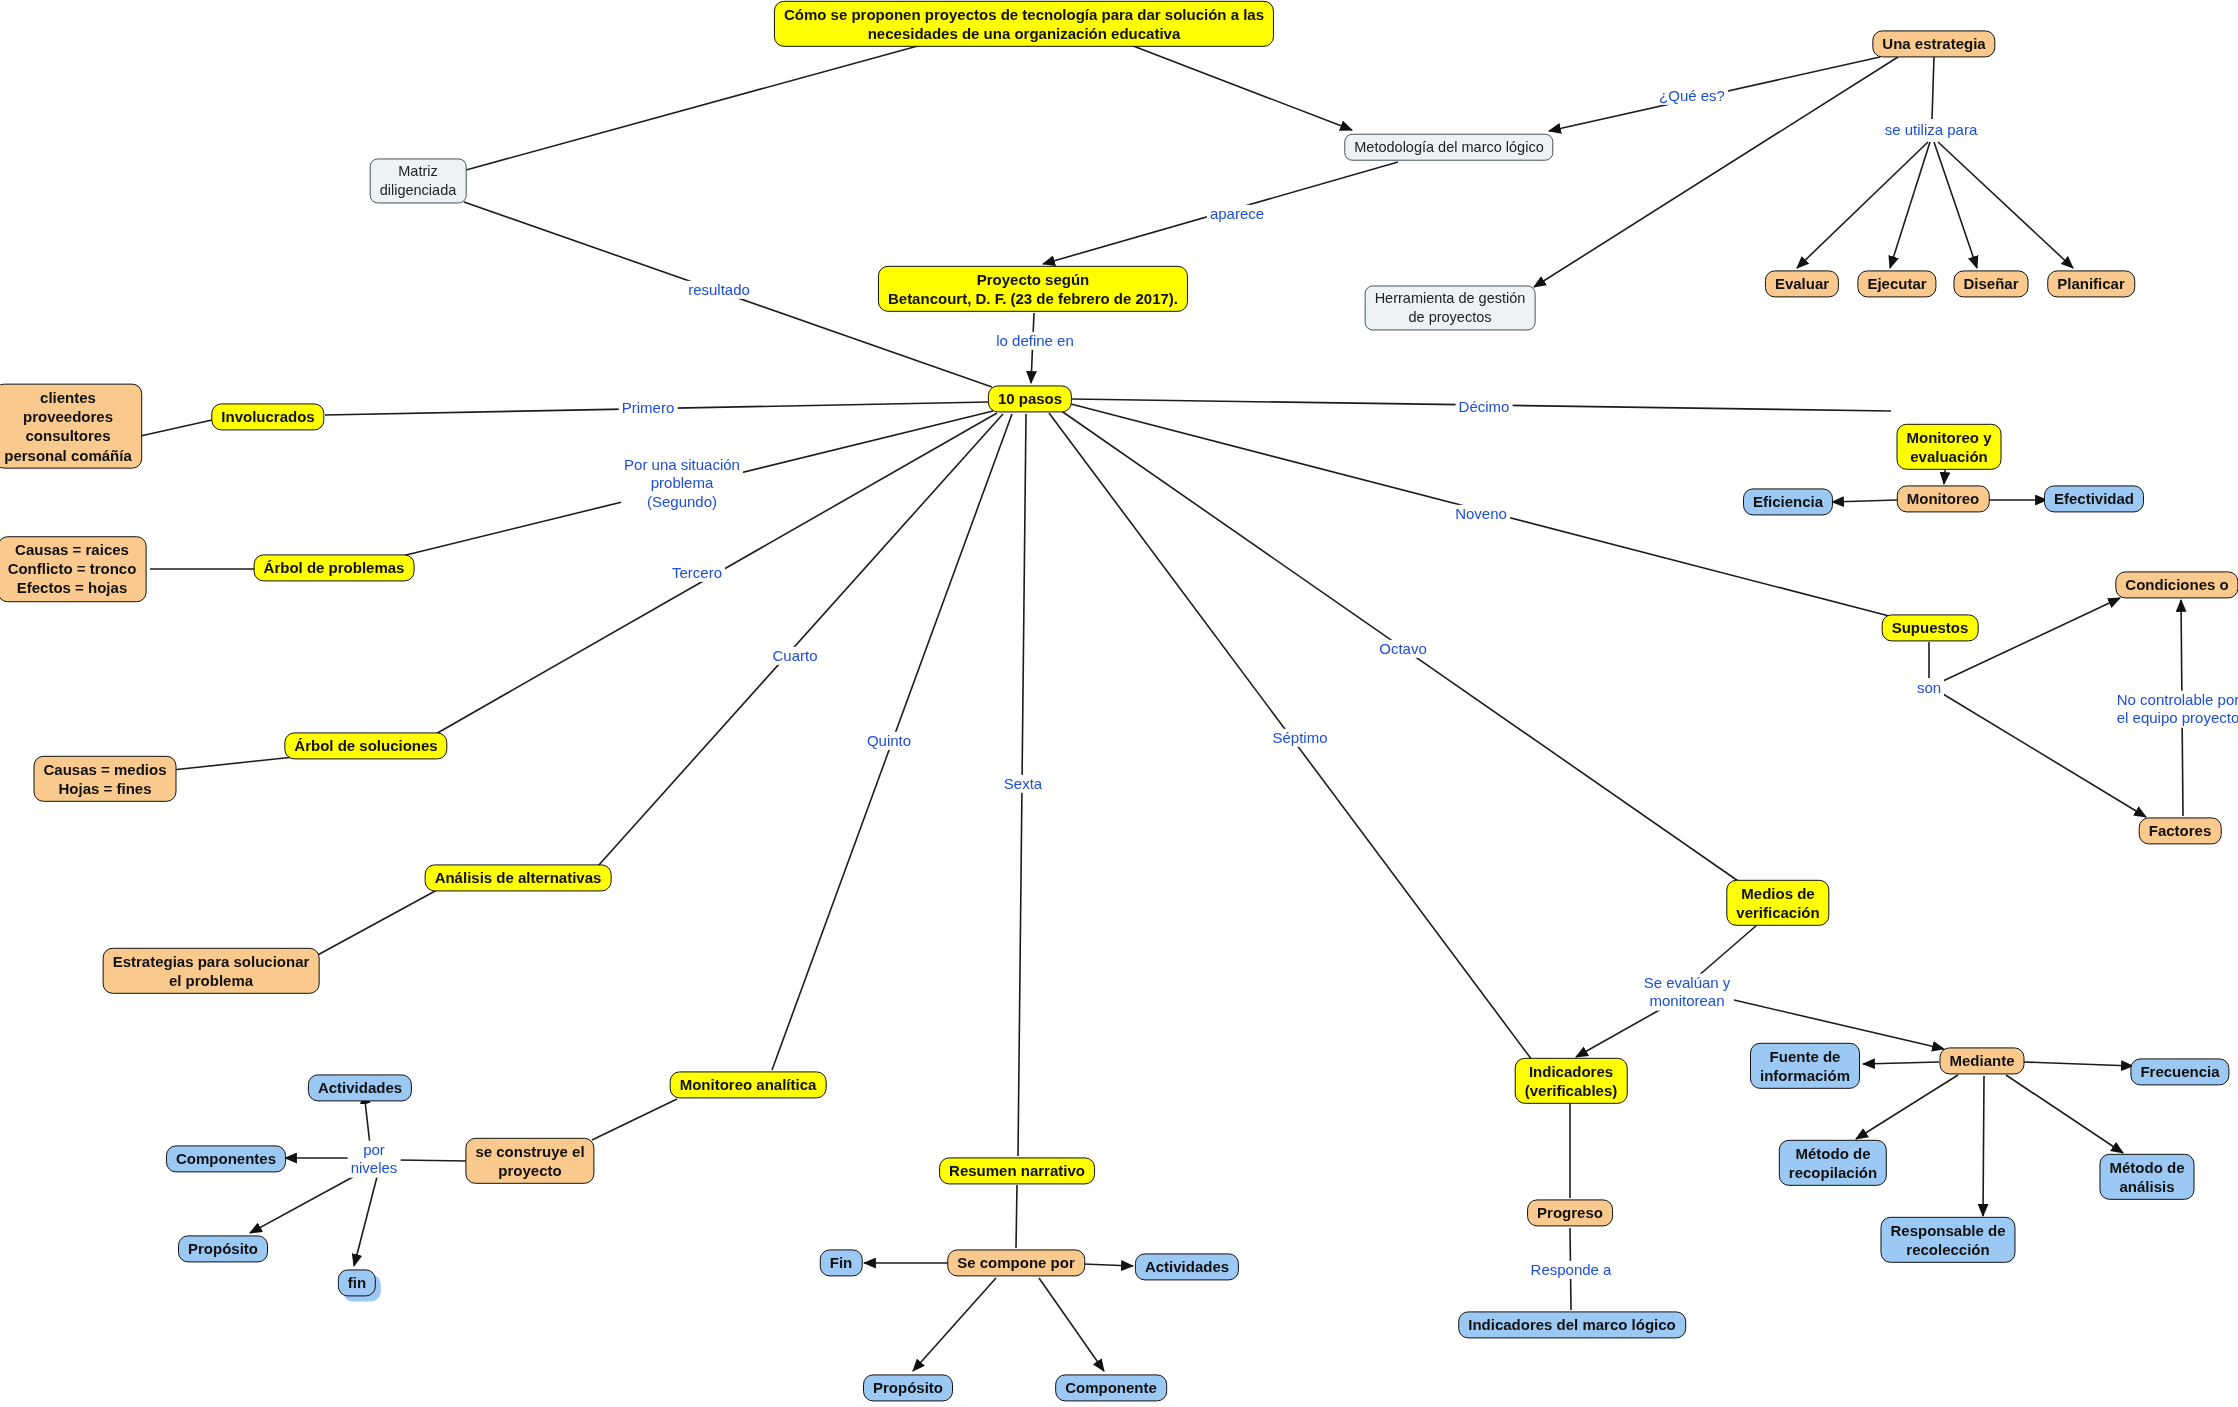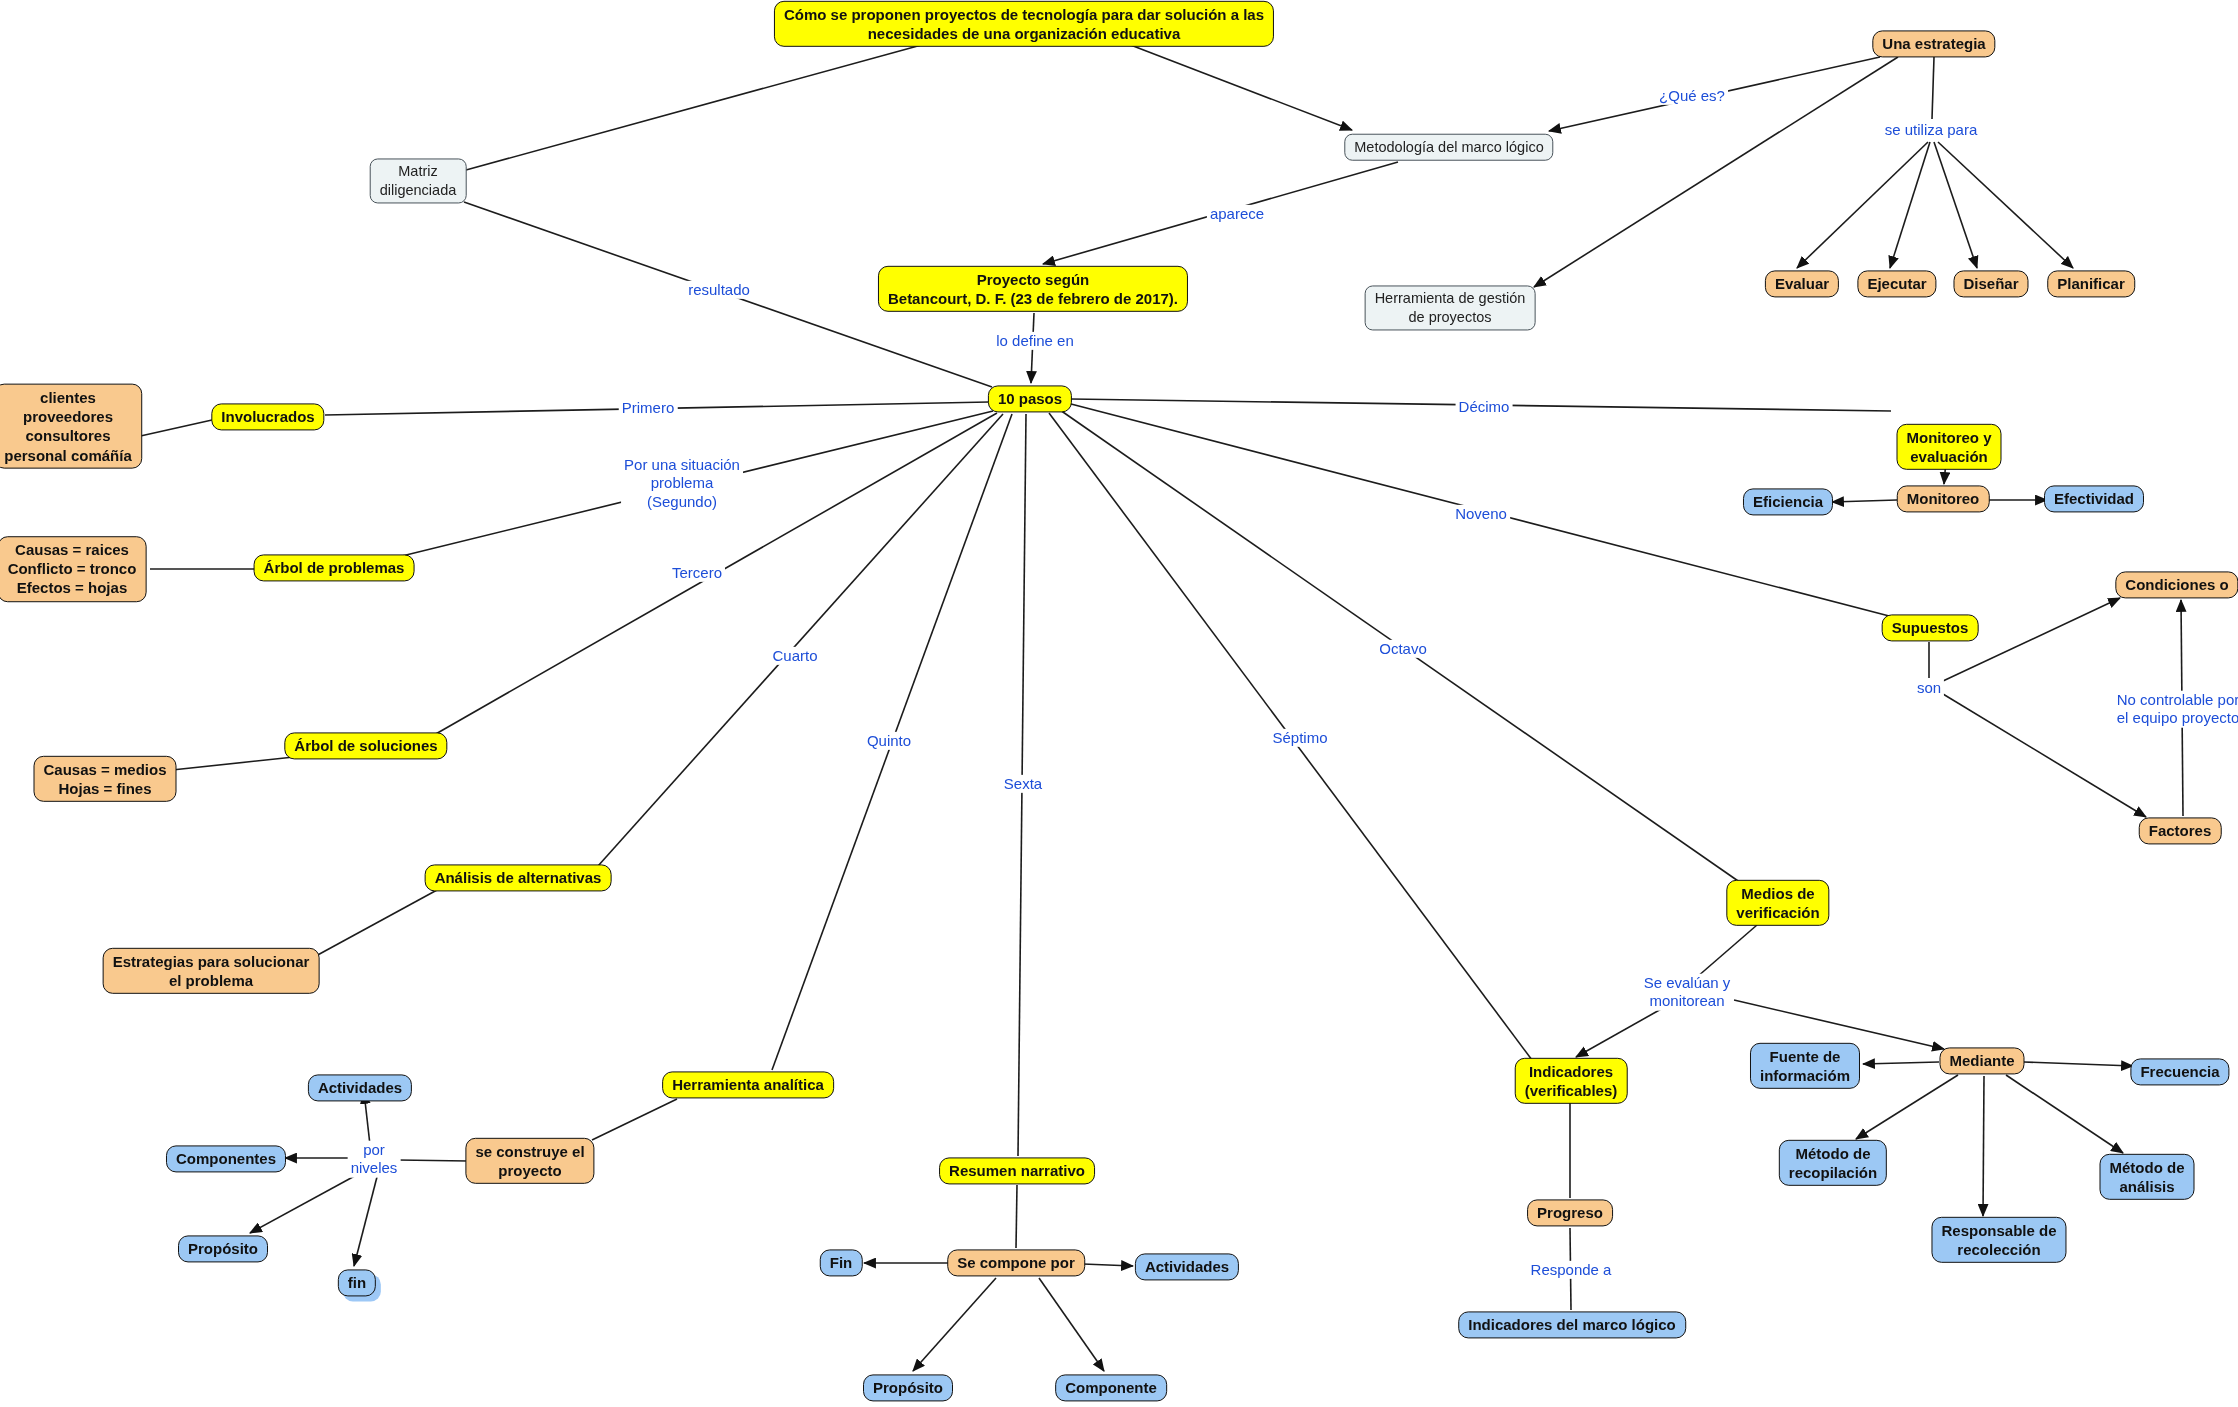--- a/index.html
+++ b/index.html
@@ -166,32 +166,32 @@
       <div class="node orange" style="left: 211px; top: 971px;">Estrategias para solucionar
 el problema</div>
       <div class="node yellow" style="left: 1778px; top: 903px;">Medios de
 verificación</div>
       <div class="node yellow" style="left: 1571px; top: 1081px;">Indicadores
 (verificables)</div>
       <div class="node blue" style="left: 1805px; top: 1066px;">Fuente de
 informacióm</div>
       <div class="node orange" style="left: 1982px; top: 1061px;">Mediante</div>
       <div class="node blue" style="left: 2180px; top: 1072px;">Frecuencia</div>
-      <div class="node yellow" style="left: 748px; top: 1085px;">Herramienta analítica</div>
+      <div class="node yellow" style="left: 748px; top: 1085px;">Monitoreo analítica</div>
       <div class="node blue" style="left: 360px; top: 1088px;">Actividades</div>
       <div class="node blue" style="left: 226px; top: 1159px;">Componentes</div>
       <div class="node orange" style="left: 530px; top: 1161px;">se construye el
 proyecto</div>
       <div class="node blue" style="left: 1833px; top: 1163px;">Método de
 recopilación</div>
       <div class="node blue" style="left: 2147px; top: 1177px;">Método de
 análisis</div>
       <div class="node yellow" style="left: 1017px; top: 1171px;">Resumen narrativo</div>
       <div class="node orange" style="left: 1570px; top: 1213px;">Progreso</div>
-      <div class="node blue" style="left: 1999px; top: 1240px;">Responsable de
+      <div class="node blue" style="left: 1948px; top: 1240px;">Responsable de
 recolección</div>
       <div class="node blue" style="left: 223px; top: 1249px;">Propósito</div>
       <div class="node blue shadow" style="left: 357px; top: 1283px;">fin</div>
       <div class="node blue" style="left: 841px; top: 1263px;">Fin</div>
       <div class="node orange" style="left: 1016px; top: 1263px;">Se compone por</div>
       <div class="node blue" style="left: 1187px; top: 1267px;">Actividades</div>
       <div class="node blue" style="left: 1572px; top: 1325px;">Indicadores del marco lógico</div>
       <div class="node blue" style="left: 908px; top: 1388px;">Propósito</div>
       <div class="node blue" style="left: 1111px; top: 1388px;">Componente</div>
     </div>

